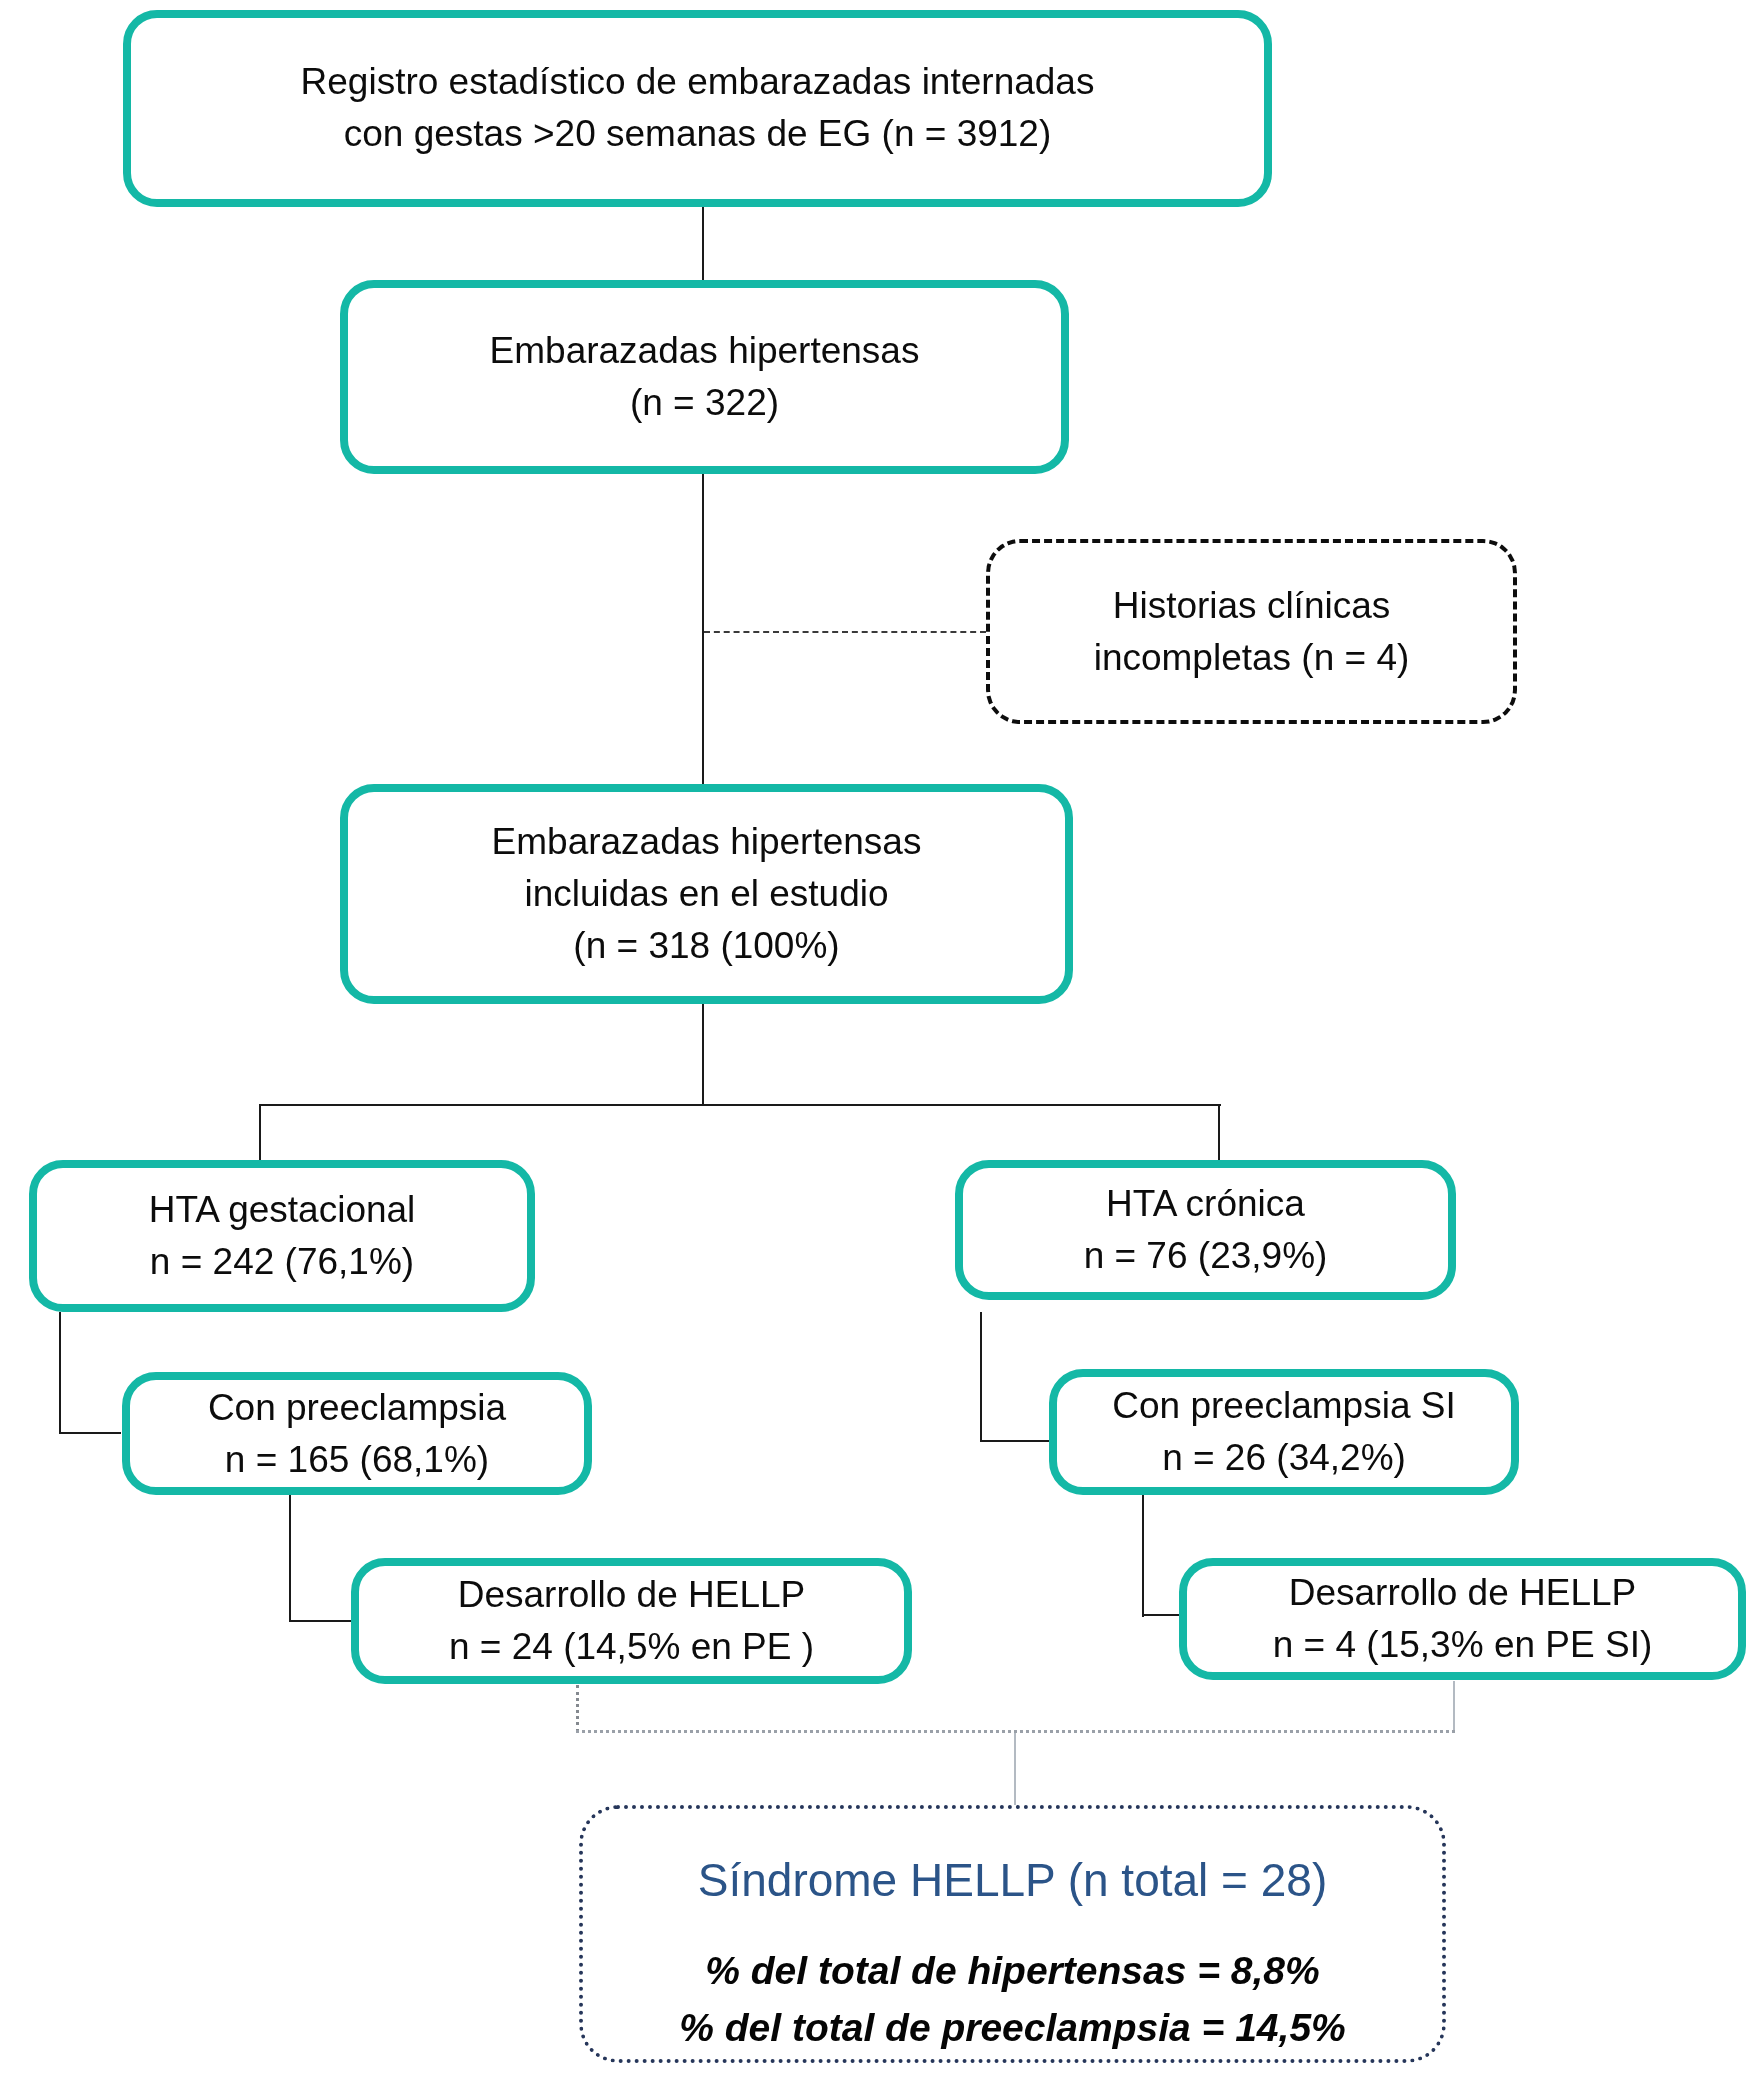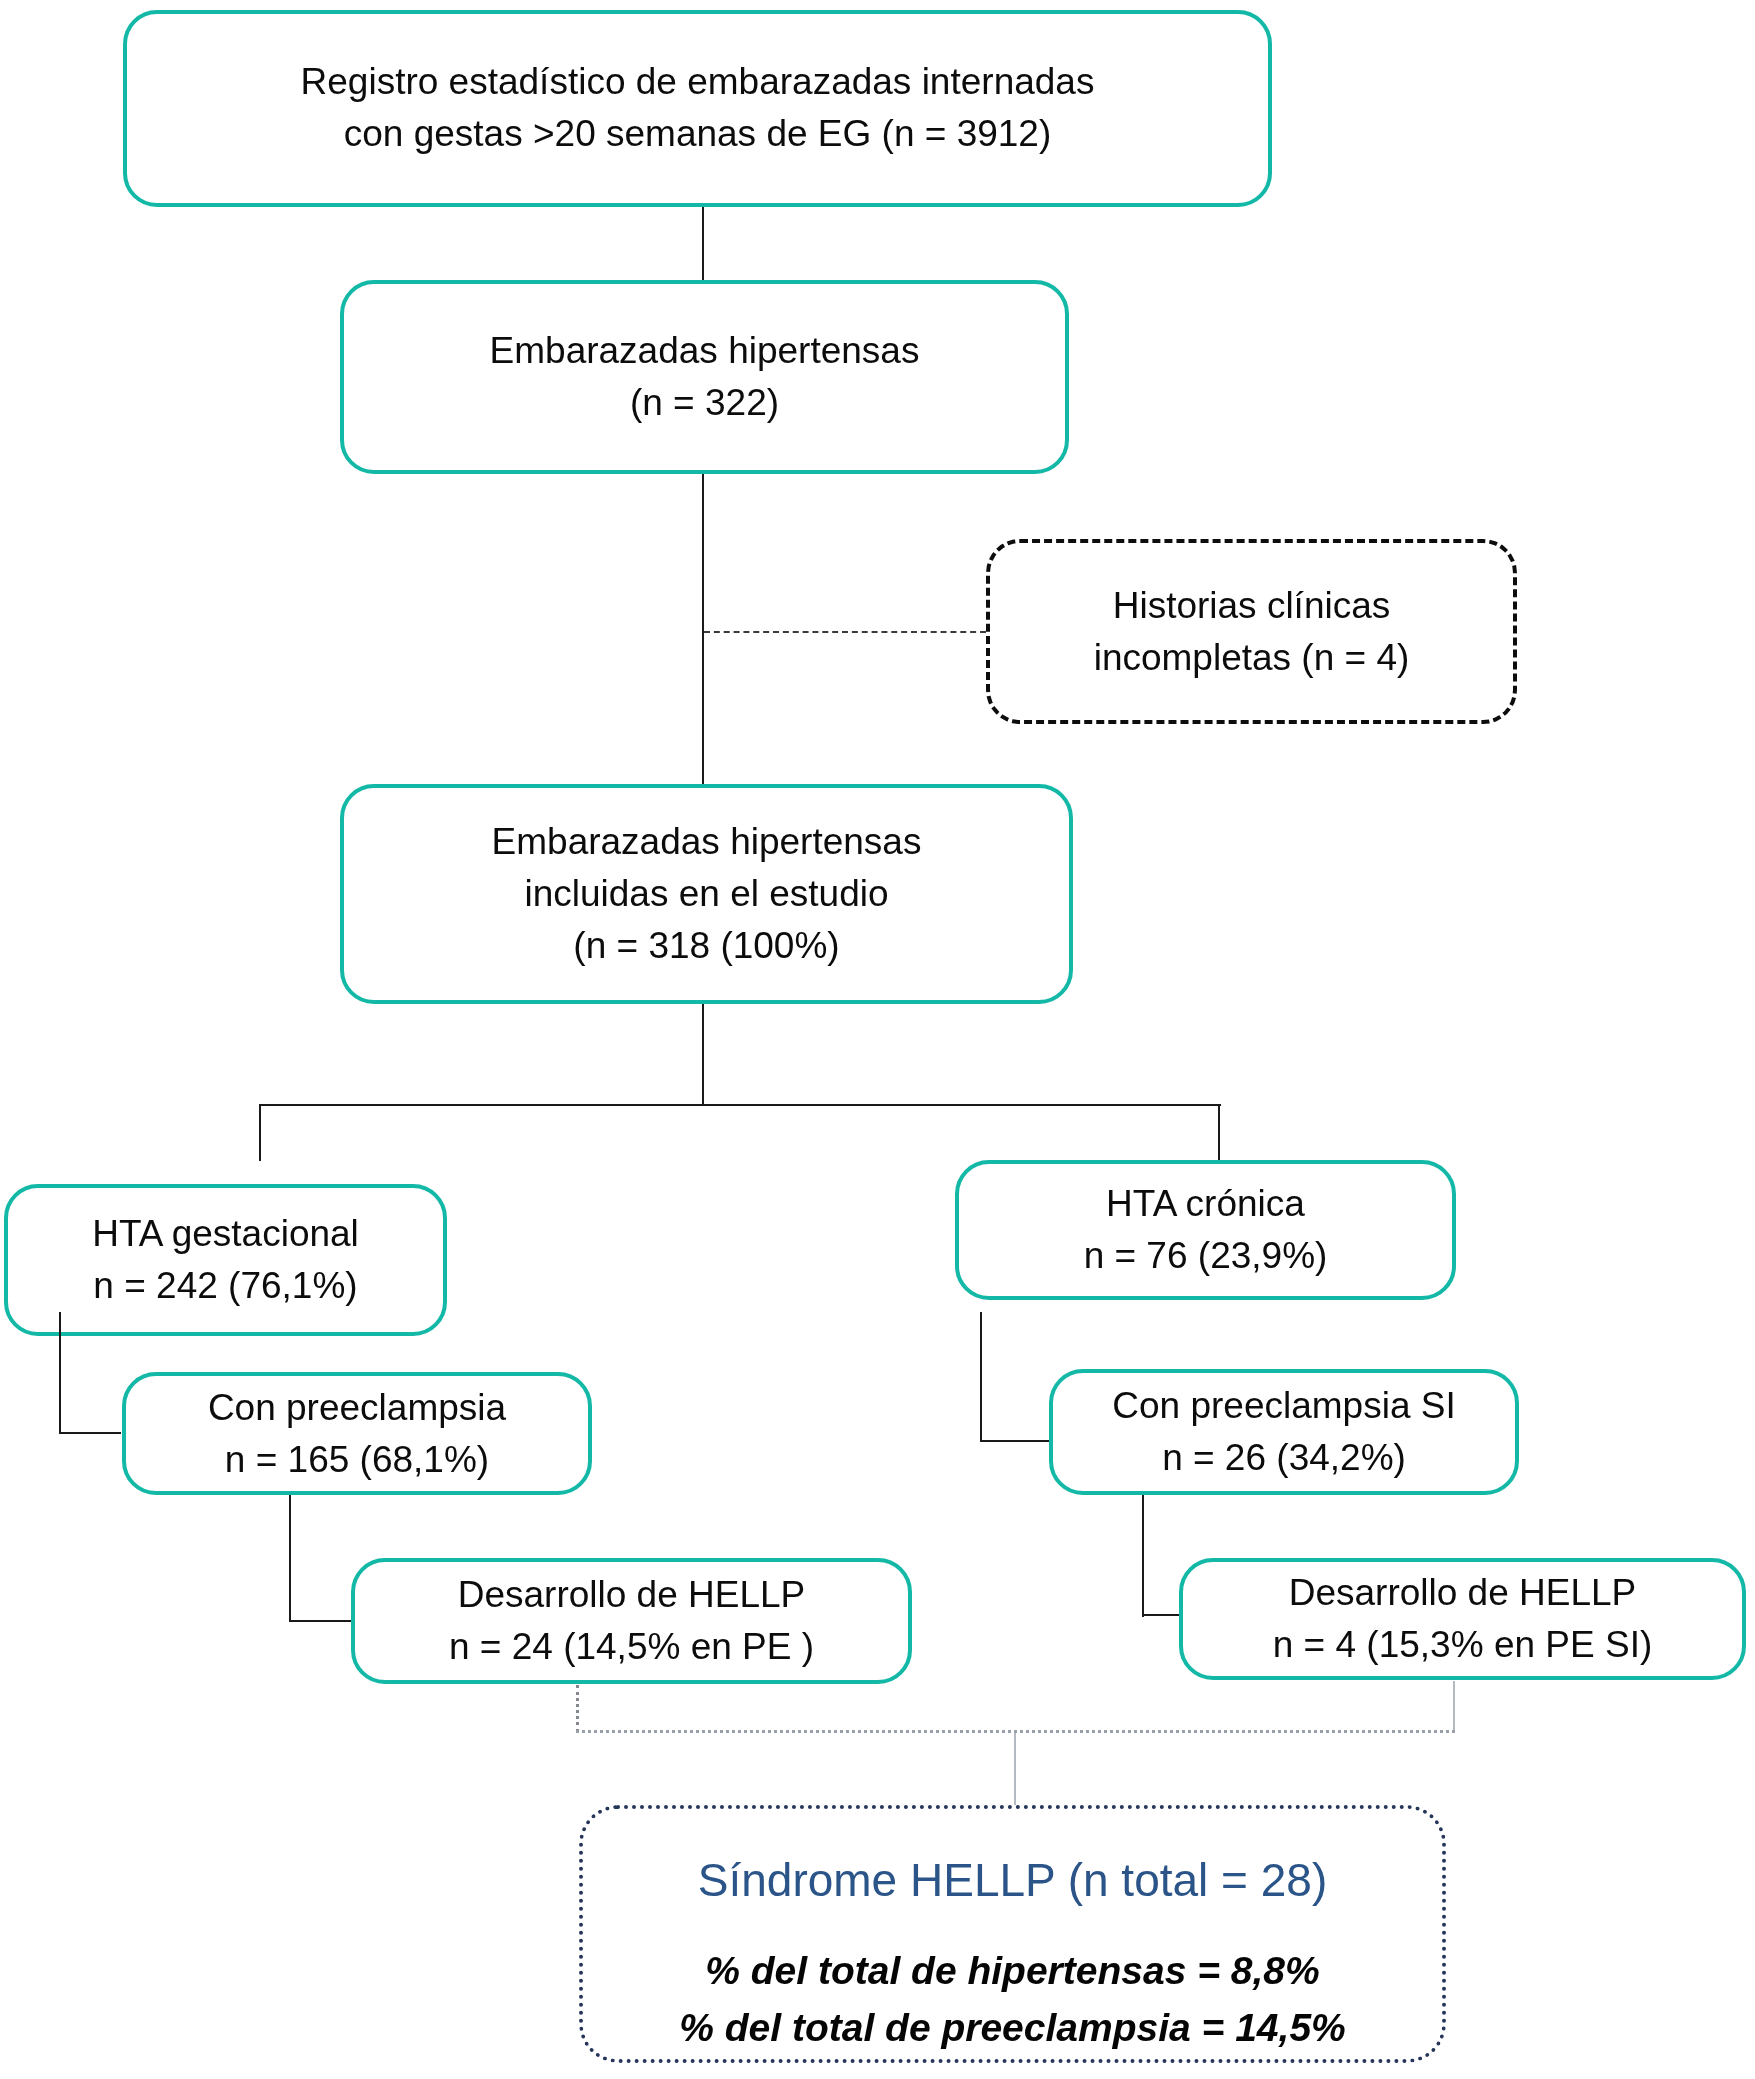--- a/index.html
+++ b/index.html
@@ -6,21 +6,21 @@
   #canvas{
     position:relative;
     width:1756px;height:2080px;
     background:#ffffff;
     font-family:"Liberation Sans", sans-serif;
     color:#0c0c0c;
   }
   .node{
     position:absolute;
     background:#ffffff;
-    border:4px solid #14b8a6;
+    border:8px solid #14b8a6;
     border-radius:34px;
     display:flex;flex-direction:column;
     align-items:center;justify-content:center;
     text-align:center;
     font-size:37px;line-height:52px;
     box-sizing:border-box;
   }
   .node.dashed{ border:4px dashed #0d0d0d; }
   .node.dotted-blue{
     border:4px dotted #26365a;
@@ -66,21 +66,21 @@
     <span>Embarazadas hipertensas</span>
     <span>incluidas en el estudio</span>
     <span>(n = 318 (100%)</span>
   </div>
 
   <div class="line" style="left:702px; top:1004px; width:2.4px; height:102px;"></div>
   <div class="line" style="left:259px; top:1104px; width:962px; height:2.4px;"></div>
   <div class="line" style="left:259px; top:1104px; width:2.4px; height:57px;"></div>
   <div class="line" style="left:1218px; top:1104px; width:2.4px; height:57px;"></div>
 
-  <div class="node" style="left:4px; top:1160px; width:443px; height:152px;margin-top:24px;">
+  <div class="node" style="left:29px; top:1160px; width:506px; height:152px;">
     <span>HTA gestacional</span>
     <span>n = 242 (76,1%)</span>
   </div>
 
   <div class="node" style="left:955px; top:1160px; width:501px; height:140px;">
     <span>HTA crónica</span>
     <span>n = 76 (23,9%)</span>
   </div>
 
   <div class="line" style="left:59px; top:1312px; width:2.4px; height:122px;"></div>

